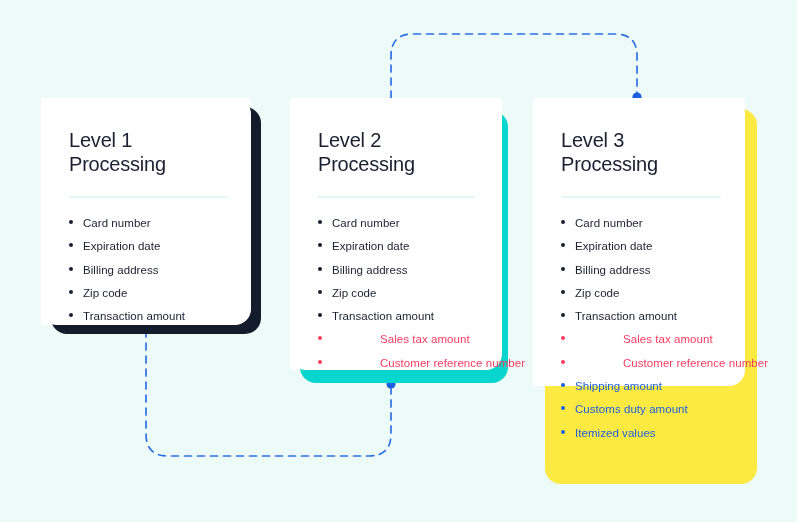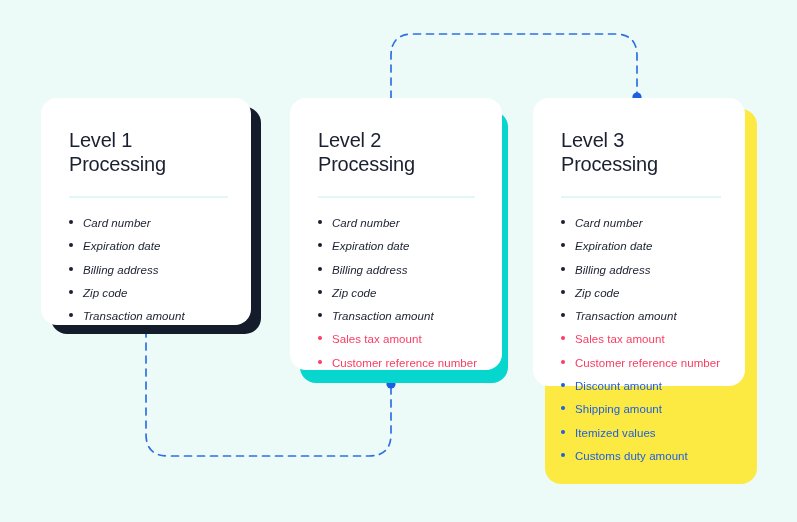--- a/index.html
+++ b/index.html
@@ -25,21 +25,21 @@
     position: absolute;
     left: 0; top: 0;
     width: 797px;
     height: 522px;
     pointer-events: none;
   }
   
   .card {
     position: absolute;
     background: #FFFFFF;
-    border-radius: 23px;
+    border-radius: 2px;
     box-sizing: border-box;
   }
   .card-shadow {
     position: absolute;
     border-radius: 16px;
     z-index: 0;
   }
   .card-body {
     position: relative;
     z-index: 1;
@@ -87,22 +87,22 @@
     border-radius: 50%;
     background: currentColor;
     flex: 0 0 auto;
     margin-right: 10px;
     position: relative;
     top: -3px;
   }
   .item-label {
     display: inline-block;
   }
-  li.tone-base  { color: #1B2030; font-style: italic; }
-  li.tone-pink  { color: #FA3C61; }
+  li.tone-base  { color: #1B2030; }
+  li.tone-pink  { color: #FA3C61; gap: 48px; }
   li.tone-blue  { color: #1D5FE0; }
 
   
   #card-level-1 { left: 41px;  top: 98px;  width: 210px; height: 227px; }
   #card-level-1 .card-shadow { left: 10px; top: 9px; width: 210px; height: 227px; background: #141C2B; }
   #card-level-1 .divider { width: 159px; }
 
   #card-level-2 { left: 290px; top: 98px;  width: 212px; height: 272px; }
   #card-level-2 .card-shadow { left: 10px; top: 13px; width: 208px; height: 272px; background: #06D6CD; }
   #card-level-2 .divider { width: 157px; }
@@ -222,31 +222,27 @@
         <li class="tone-pink">
           <span class="bullet"></span>
           <span class="item-label">Sales tax amount</span>
         </li>
         <li class="tone-pink">
           <span class="bullet"></span>
           <span class="item-label">Customer reference number</span>
         </li>
         <li class="tone-blue">
           <span class="bullet"></span>
-          <span class="item-label">Discount amount</span>
+          <span class="item-label">Shipping amount</span>
         </li>
         <li class="tone-blue">
           <span class="bullet"></span>
-          <span class="item-label">Shipping amount</span>
+          <span class="item-label">Customs duty amount</span>
         </li>
         <li class="tone-blue">
           <span class="bullet"></span>
           <span class="item-label">Itemized values</span>
-        </li>
-        <li class="tone-blue">
-          <span class="bullet"></span>
-          <span class="item-label">Customs duty amount</span>
         </li>
       </ul>
     </div>
   </div>
 
 </div>
 
 </body></html>

